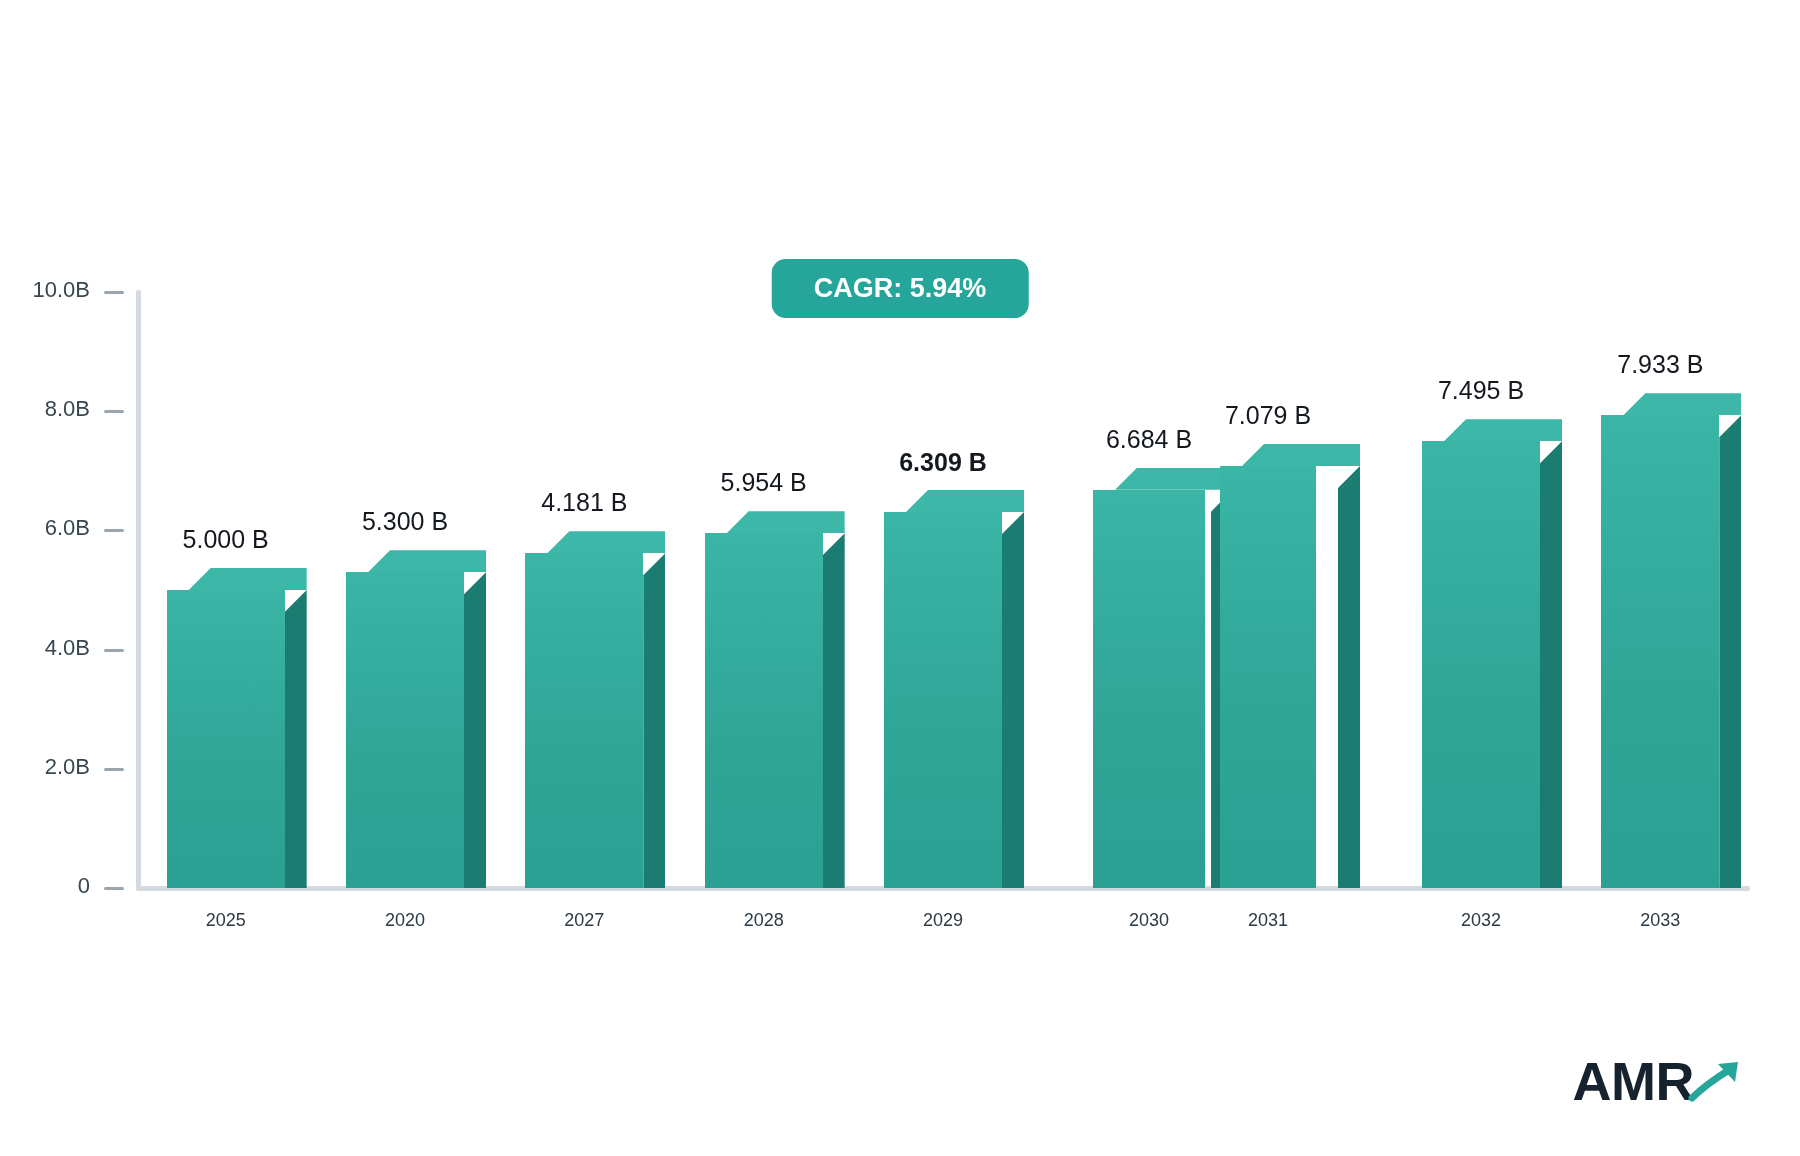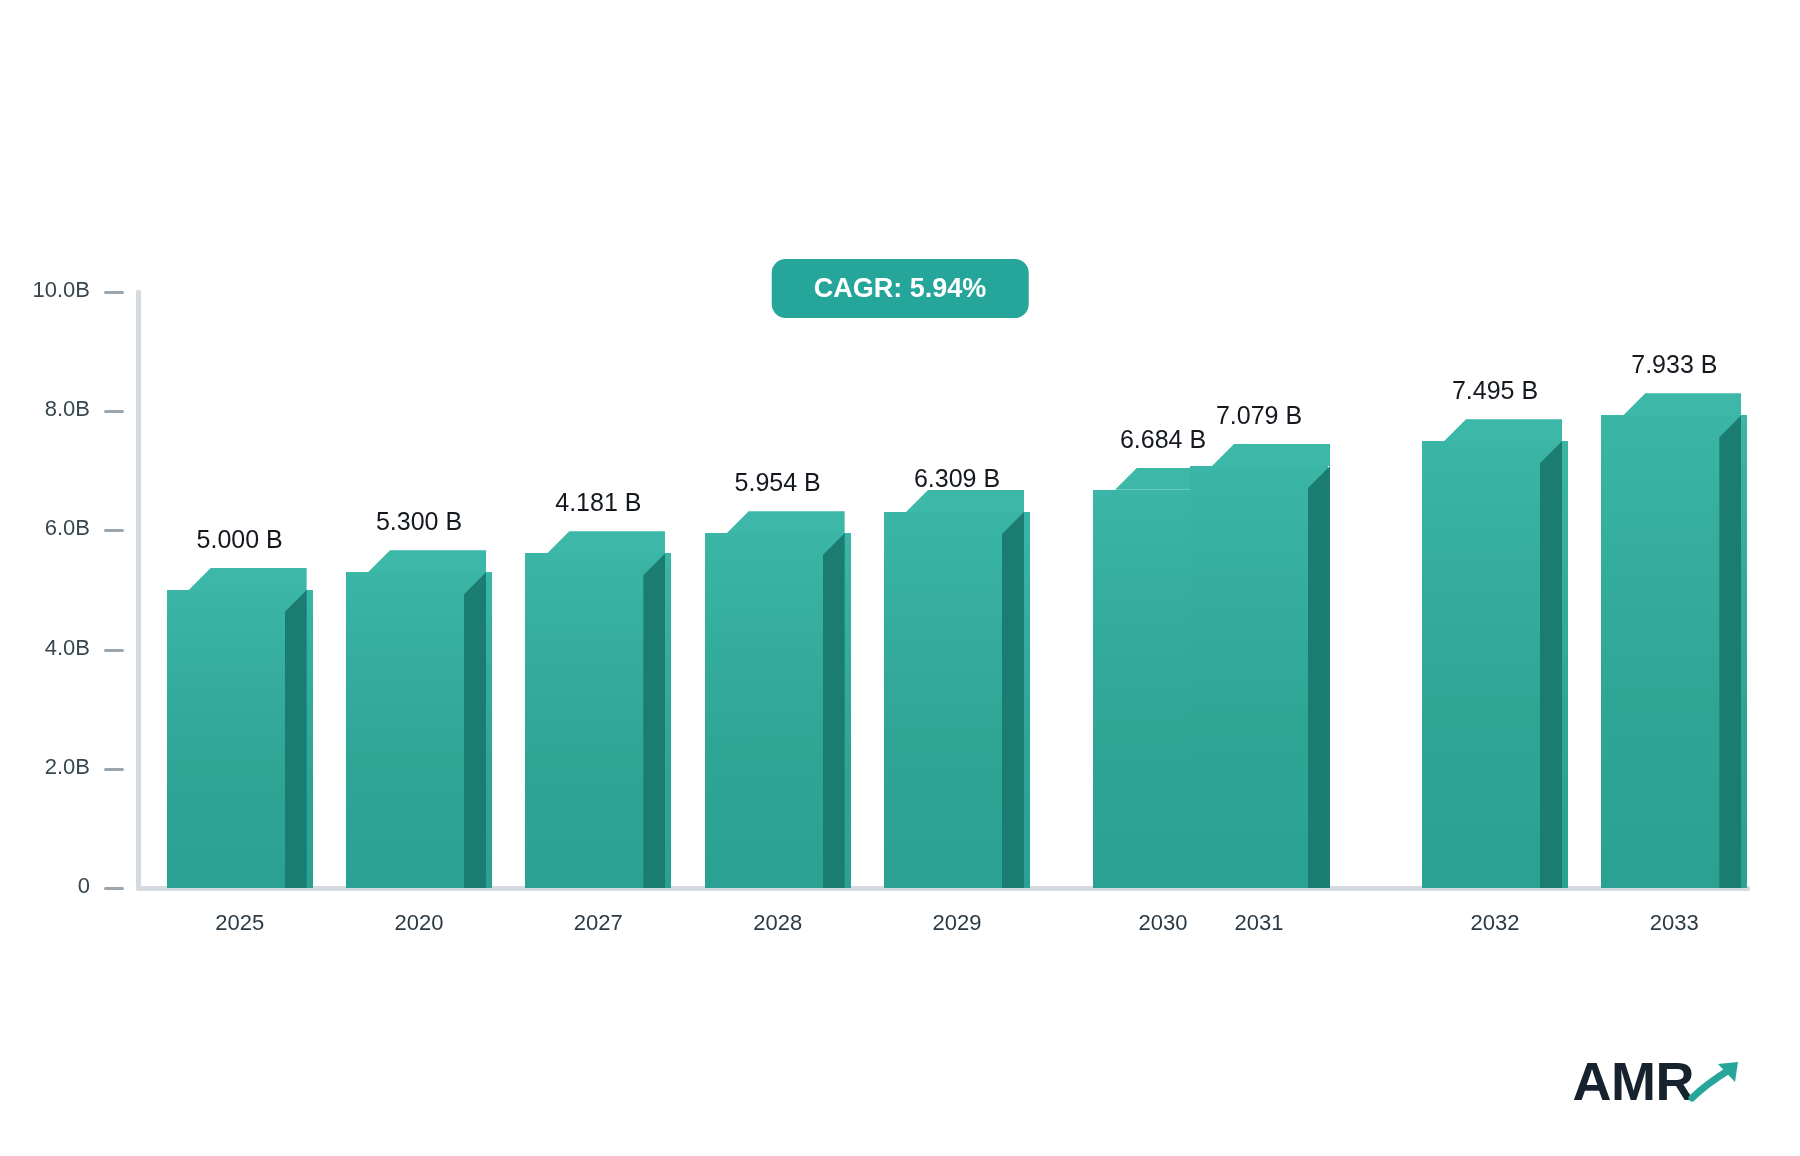--- a/index.html
+++ b/index.html
@@ -105,21 +105,20 @@
     width: 20px;
     height: 3px;
     background: #9aa5ad;
     border-radius: 2px;
   }
 
   
   .bar-group {
     position: absolute;
     bottom: 268px; 
-    padding-left: 28px;
   }
   .bar-front {
     position: absolute;
     left: 0;
     bottom: 0;
     width: 100%;
     background: linear-gradient(180deg, #38b2a3 0%, #2fa596 55%, #29a092 100%);
   }
   .bar-side {
     position: absolute;
@@ -137,21 +136,21 @@
     transform: translateX(-50%);
     font-size: 25px;
     color: #14181f;
     white-space: nowrap;
   }
   .x-label {
     position: absolute;
     left: 50%;
     transform: translateX(-50%);
     top: 22px;
-    font-size: 22px;
+    font-size: 18px;
     color: #2b3a45;
     white-space: nowrap;
   }
 
   
   #amr-logo {
     position: absolute;
     right: 56px;
     bottom: 48px;
     display: flex;
@@ -235,31 +234,31 @@
           <div class="bar-front" style="height: 354.858px; background: linear-gradient(rgb(58, 181, 166) 0%, rgb(47, 165, 150) 60%, rgb(43, 161, 148) 100%);"></div>
           <div class="bar-side" style="left: 118px; height: 354.858px; background: rgb(27, 124, 114); clip-path: polygon(0px 22px, 100% 0px, 100% 100%, 0px 100%);"></div>
           <div class="bar-top" style="left: 0px; bottom: 354.858px; width: 118px; height: 22px; border: none; background: rgb(60, 183, 168); clip-path: polygon(0px 100%, 22px 0px, 100% 0px, 100% 100%); transform: translateX(0px); margin-left: 22px; position: absolute;"></div>
           <div class="bar-label" style="bottom: 390.858px;">5.954 B</div>
           <div class="x-label" style="top: 398.858px;">2028</div>
         </div>
         <div class="bar-group" style="left: 884px; width: 118px; height: 398.016px;">
           <div class="bar-front" style="height: 376.016px; background: linear-gradient(rgb(58, 181, 166) 0%, rgb(47, 165, 150) 60%, rgb(43, 161, 148) 100%);"></div>
           <div class="bar-side" style="left: 118px; height: 376.016px; background: rgb(27, 124, 114); clip-path: polygon(0px 22px, 100% 0px, 100% 100%, 0px 100%);"></div>
           <div class="bar-top" style="left: 0px; bottom: 376.016px; width: 118px; height: 22px; border: none; background: rgb(60, 183, 168); clip-path: polygon(0px 100%, 22px 0px, 100% 0px, 100% 100%); transform: translateX(0px); margin-left: 22px; position: absolute;"></div>
-          <div class="bar-label" style="bottom: 395px;">6.309 B</div>
+          <div class="bar-label" style="bottom: 411px; font-weight: bold;">6.309 B</div>
           <div class="x-label" style="top: 420.016px;">2029</div>
         </div>
         <div class="bar-group" style="left: 1093px; width: 112px; height: 420.366px;">
           <div class="bar-front" style="height: 398.366px; background: linear-gradient(rgb(58, 181, 166) 0%, rgb(47, 165, 150) 60%, rgb(43, 161, 148) 100%);"></div>
           <div class="bar-side" style="left: 118px; height: 398.366px; background: rgb(27, 124, 114); clip-path: polygon(0px 22px, 100% 0px, 100% 100%, 0px 100%);"></div>
           <div class="bar-top" style="left: 0px; bottom: 398.366px; width: 118px; height: 22px; border: none; background: rgb(60, 183, 168); clip-path: polygon(0px 100%, 22px 0px, 100% 0px, 100% 100%); transform: translateX(0px); margin-left: 22px; position: absolute;"></div>
           <div class="bar-label" style="bottom: 434.366px;">6.684 B</div>
           <div class="x-label" style="top: 442.366px;">2030</div>
         </div>
-        <div class="bar-group" style="left: 1190px; width: 110px; height: 443.908px;">
+        <div class="bar-group" style="left: 1220px; width: 96px; height: 443.908px;">
           <div class="bar-front" style="height: 421.908px; background: linear-gradient(rgb(58, 181, 166) 0%, rgb(47, 165, 150) 60%, rgb(43, 161, 148) 100%);"></div>
           <div class="bar-side" style="left: 118px; height: 421.908px; background: rgb(27, 124, 114); clip-path: polygon(0px 22px, 100% 0px, 100% 100%, 0px 100%);"></div>
           <div class="bar-top" style="left: 0px; bottom: 421.908px; width: 118px; height: 22px; border: none; background: rgb(60, 183, 168); clip-path: polygon(0px 100%, 22px 0px, 100% 0px, 100% 100%); transform: translateX(0px); margin-left: 22px; position: absolute;"></div>
           <div class="bar-label" style="bottom: 457.908px;">7.079 B</div>
           <div class="x-label" style="top: 465.908px;">2031</div>
         </div>
         <div class="bar-group" style="left: 1422px; width: 118px; height: 468.702px;">
           <div class="bar-front" style="height: 446.702px; background: linear-gradient(rgb(58, 181, 166) 0%, rgb(47, 165, 150) 60%, rgb(43, 161, 148) 100%);"></div>
           <div class="bar-side" style="left: 118px; height: 446.702px; background: rgb(27, 124, 114); clip-path: polygon(0px 22px, 100% 0px, 100% 100%, 0px 100%);"></div>
           <div class="bar-top" style="left: 0px; bottom: 446.702px; width: 118px; height: 22px; border: none; background: rgb(60, 183, 168); clip-path: polygon(0px 100%, 22px 0px, 100% 0px, 100% 100%); transform: translateX(0px); margin-left: 22px; position: absolute;"></div>

